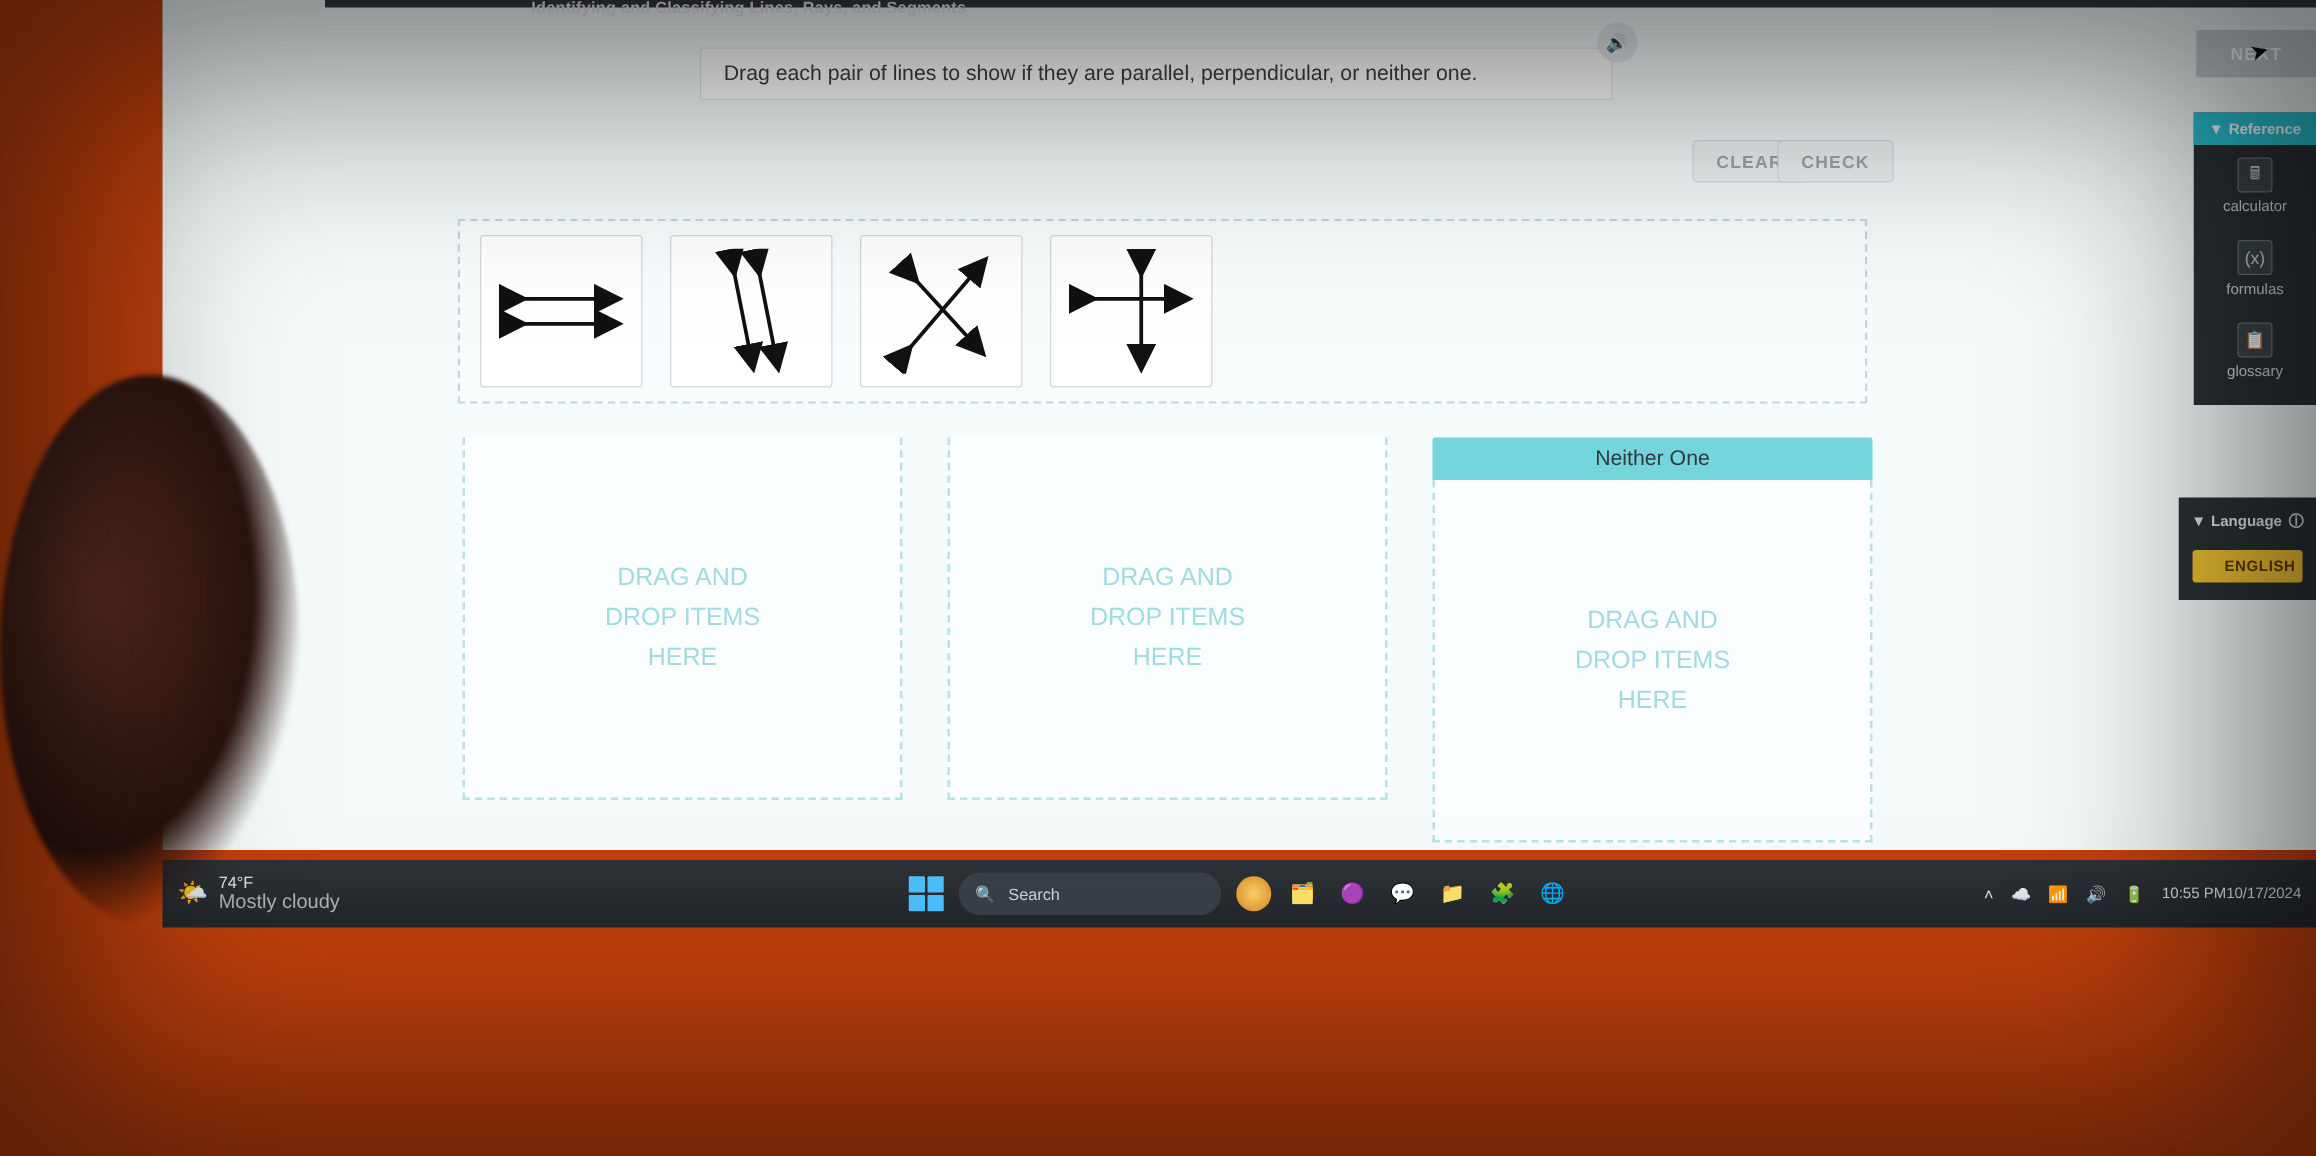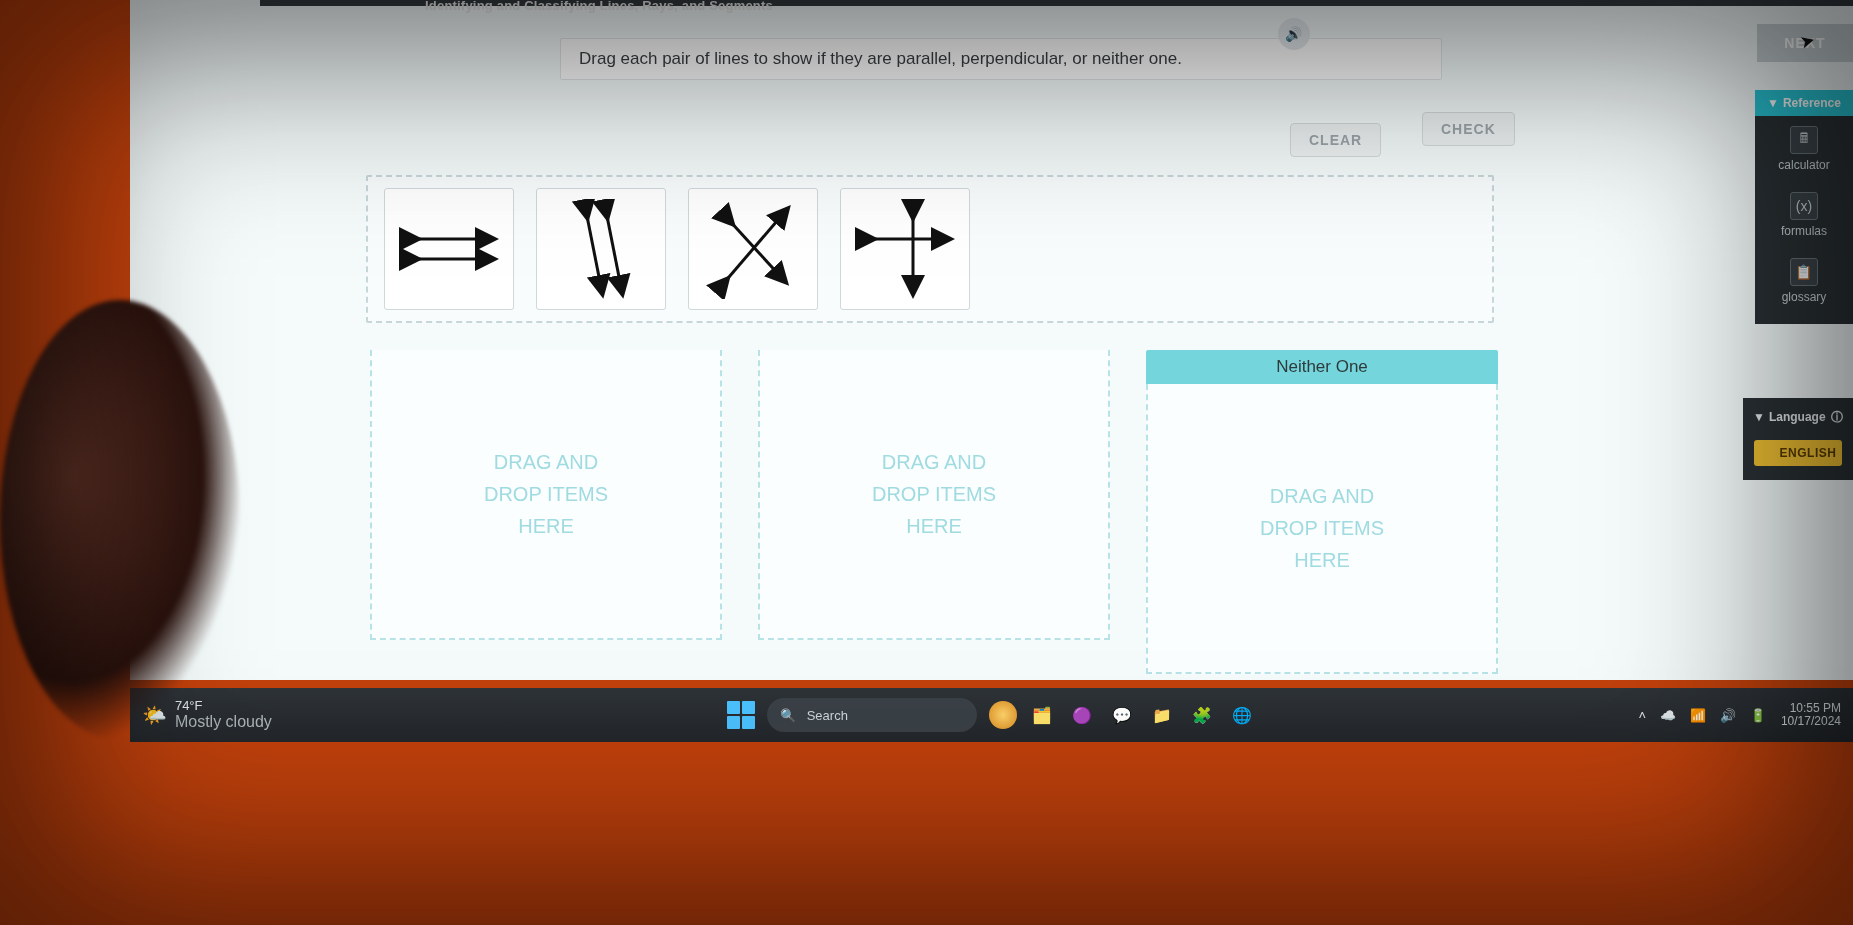--- a/index.html
+++ b/index.html
@@ -2,27 +2,27 @@
 <html><head>
 <meta charset="utf-8">
 <style>
   * { box-sizing: border-box; margin: 0; padding: 0; }
   html, body { width: 1853px; height: 925px; font-family: Arial, Helvetica, sans-serif; background:#000; overflow:hidden; }
   .screen { position:relative; width:1853px; height:925px; background:#c2410c; }
   .desktop { position:absolute; left:130px; top:0; width:1723px; height:680px; background:#f5fbfb; }
   .titlebar { position:absolute; left:130px; top:0; width:1723px; height:6px; background:#343a3f; }
   .breadcrumb { position:absolute; left:295px; top:-2px; color:#e6e6e6; font-size:13px; font-weight:600; letter-spacing:.2px; }
 
-  .instruction-box { position:absolute; left:430px; top:38px; width:882px; height:42px; background:#ffffff; border:1px solid #e0e6e8; border-radius:2px; display:flex; align-items:center; padding:0 18px; color:#3a3f42; font-size:17px; }
+  .instruction-box { position:absolute; left:430px; top:38px; width:730px; height:42px; background:#ffffff; border:1px solid #e0e6e8; border-radius:2px; display:flex; align-items:center; padding:0 18px; color:#3a3f42; font-size:17px; }
   .speaker { position:absolute; left:1148px; top:18px; width:32px; height:32px; border-radius:50%; background:#e4e9ec; display:flex; align-items:center; justify-content:center; color:#555; font-size:14px; cursor:pointer; }
   .next-btn { position:absolute; right:0; top:24px; width:96px; height:38px; background:#c9d2d6; color:#fff; font-weight:700; font-size:14px; display:flex; align-items:center; justify-content:center; letter-spacing:1px; }
   .cursor-arrow { position:absolute; right:38px; top:30px; font-size:18px; color:#111; transform:rotate(-15deg); pointer-events:none; }
 
   .clear-btn, .check-btn { position:absolute; top:112px; height:34px; padding:0 18px; background:#eef2f3; border:1px solid #d4dbdd; border-radius:4px; color:#9aa4a8; font-weight:700; font-size:14px; letter-spacing:1px; display:flex; align-items:center; cursor:pointer; }
-  .clear-btn { left:1160px;margin-top:11px; }
+  .clear-btn { left:1224px; }
   .check-btn { left:1292px; }
 
   .tiles-row { position:absolute; left:236px; top:175px; width:1128px; height:148px; border:2px dashed #c7d6d9; border-radius:2px; background:#f8fcfc; display:flex; align-items:center; gap:22px; padding:8px 16px; }
   .tile { width:130px; height:122px; background:#ffffff; border:1px solid #cfd8da; border-radius:3px; display:flex; align-items:center; justify-content:center; cursor:grab; }
   .tile svg { width:100px; height:100px; }
 
   .drop-row { position:absolute; left:240px; top:350px; width:1128px; display:flex; gap:36px; }
   .drop-col { flex:1; display:flex; flex-direction:column; }
   .drop-header { height:34px; background:#74d6dc; color:#2f3a3c; font-size:17px; display:flex; align-items:center; justify-content:center; border-radius:2px 2px 0 0; }
   .drop-body { height:290px; border:2px dashed #b7e2e6; border-top:none; background:#fbfeff; display:flex; align-items:center; justify-content:center; color:#9fdbe0; font-size:20px; font-weight:500; text-align:center; line-height:1.6; }
@@ -45,21 +45,21 @@
   .taskbar { top:688px; bottom:auto; height:54px; }
   .weather { display:flex; align-items:center; gap:8px; }
   .weather .wicon { font-size:20px; }
   .weather .wtext { display:flex; flex-direction:column; line-height:1.1; }
   .center-group { position:absolute; left:50%; transform:translateX(-50%); display:flex; align-items:center; gap:12px; }
   .start-icon { width:28px; height:28px; display:grid; grid-template-columns:1fr 1fr; grid-template-rows:1fr 1fr; gap:2px; }
   .start-icon span { background:#4cc2ff; border-radius:1px; }
   .search-pill { width:210px; height:34px; background:#3a4146; border-radius:17px; display:flex; align-items:center; gap:10px; padding:0 14px; color:#cfd6d9; }
   .tb-icon { width:28px; height:28px; border-radius:4px; display:flex; align-items:center; justify-content:center; font-size:16px; }
   .tray { position:absolute; right:12px; display:flex; align-items:center; gap:14px; }
-  .tray .clock { display:flex; flex-direction:column; align-items:flex-end; line-height:1.1; font-size:12px; }
+  .tray .clock { display:flex; flex-direction:row; align-items:flex-end; line-height:1.1; font-size:12px; }
 
   
   .hand { position:absolute; left:0; top:300px; width:240px; height:440px; background:radial-gradient(ellipse at 30% 40%, #5a2f23 0%, #2a120d 55%, rgba(0,0,0,0) 72%); filter:blur(2px); border-radius:50%; pointer-events:none; }
   .vignette { position:absolute; inset:0; box-shadow: inset 0 0 180px 60px rgba(0,0,0,.55); pointer-events:none; }
 </style>
 </head>
 <body>
 <div class="screen">
 
   <div class="desktop">

